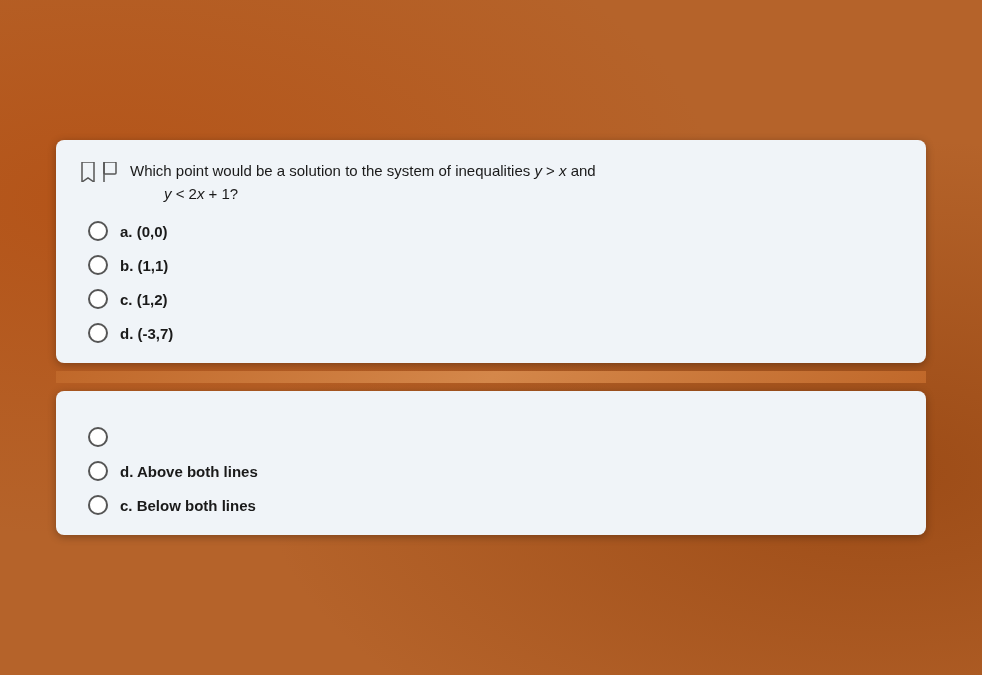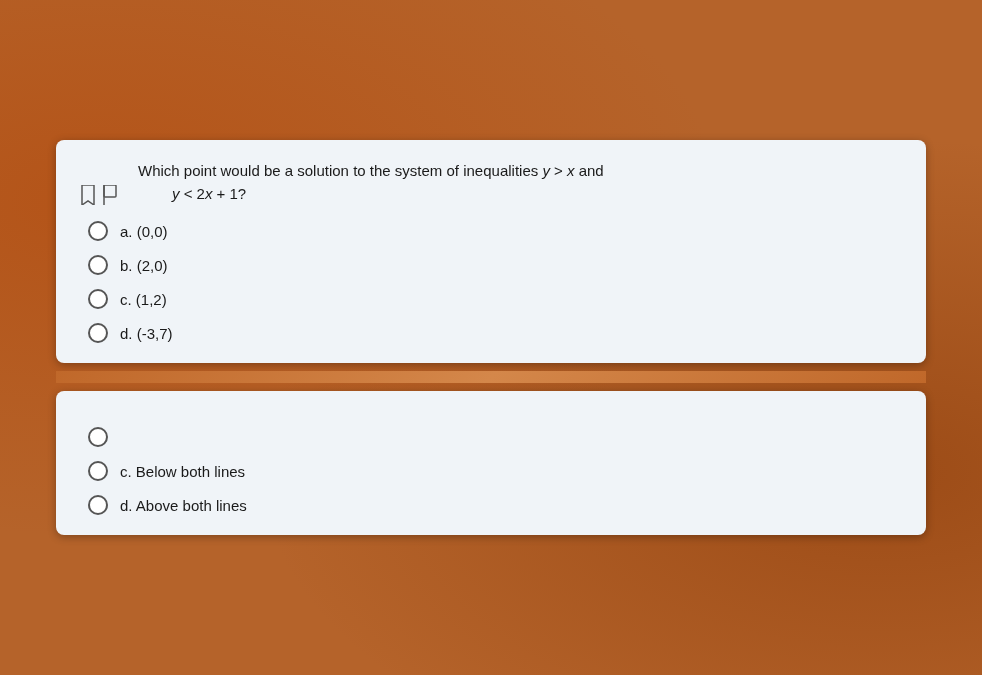--- a/index.html
+++ b/index.html
@@ -26,22 +26,22 @@
       border-radius: 8px;
       padding: 20px 24px;
       width: 870px;
       box-shadow: 0 2px 8px rgba(0,0,0,0.3);
       position: relative;
       z-index: 2;
     }
 
     .card-header {
       display: flex;
-      align-items: flex-end;
-      gap: 20px;
+      align-items: flex-start;
+      gap: 12px;
       margin-bottom: 16px;
     }
 
     .card-icons {
       display: flex;
       gap: 6px;
       flex-shrink: 0;
       margin-top: 2px;
     }
 
@@ -54,20 +54,21 @@
     .math {
       font-style: italic;
     }
 
     .options {
       display: flex;
       flex-direction: column;
       gap: 14px;
       margin-top: 16px;
       padding-left: 8px;
+      font-weight: bold;
     }
 
     .option {
       display: flex;
       align-items: center;
       gap: 12px;
       cursor: pointer;
     }
 
     .radio-circle {
@@ -118,21 +119,21 @@
     </div>
   </div>
 
   <div class="options">
     <div class="option">
       <div class="radio-circle"></div>
       <span class="option-label">a. (0,0)</span>
     </div>
     <div class="option">
       <div class="radio-circle"></div>
-      <span class="option-label">b. (2,0)</span>
+      <span class="option-label">b. (1,1)</span>
     </div>
     <div class="option">
       <div class="radio-circle"></div>
       <span class="option-label">c. (1,2)</span>
     </div>
     <div class="option">
       <div class="radio-circle"></div>
       <span class="option-label">d. (-3,7)</span>
     </div>
   </div>
@@ -141,20 +142,20 @@
 <div class="strip"></div>
 
 <div class="card">
 
   <div class="options">
     <div class="option">
       <div class="radio-circle"></div>
     </div>
     <div class="option">
       <div class="radio-circle"></div>
-      <span class="option-label">c. Below both lines</span>
+      <span class="option-label">d. Above both lines</span>
     </div>
     <div class="option">
       <div class="radio-circle"></div>
-      <span class="option-label">d. Above both lines</span>
+      <span class="option-label">c. Below both lines</span>
     </div>
   </div>
 </div>
 
 </body></html>

